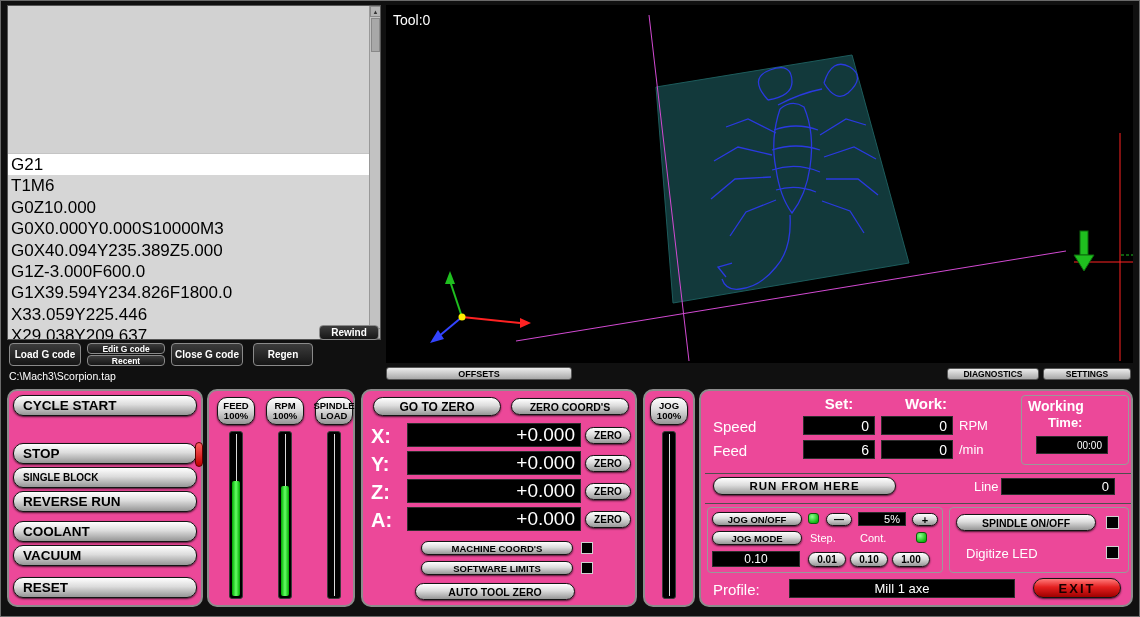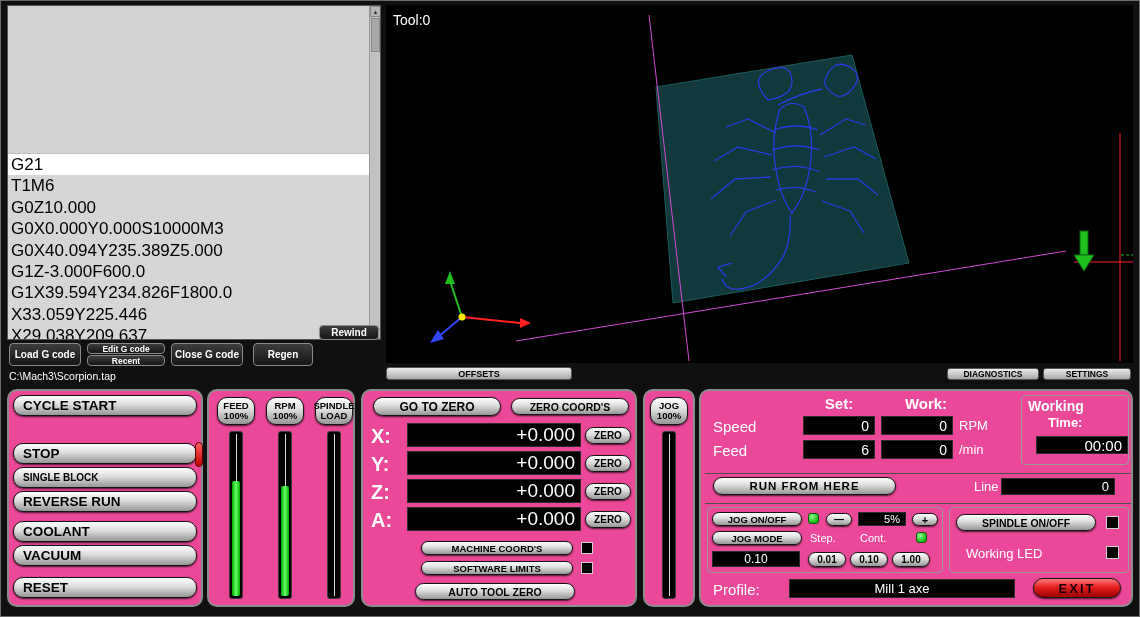--- a/index.html
+++ b/index.html
@@ -208,21 +208,21 @@
     <div class="lbl" style="left:258px; top:27px; font-size:13px; font-weight:normal;">RPM</div>
 
     <div class="lbl" style="left:12px; top:51px; font-size:15px; font-weight:normal;">Feed</div>
     <div class="disp" style="left:102px; top:49px; width:72px; height:19px; font-size:14px;">6</div>
     <div class="disp" style="left:180px; top:49px; width:72px; height:19px; font-size:14px;">0</div>
     <div class="lbl" style="left:258px; top:51px; font-size:13px; font-weight:normal;">/min</div>
 
     <div class="subbox" style="left:320px; top:4px; width:108px; height:70px;">
       <div class="lbl" style="left:6px; top:2px; font-size:14px;">Working</div>
       <div class="lbl" style="left:26px; top:19px; font-size:13px;">Time:</div>
-      <div class="disp" style="left:14px; top:40px; width:92px; height:18px; font-size:15px;">00:00</div>
+      <div class="disp" style="left:14px; top:40px; width:72px; height:18px; font-size:10px;">00:00</div>
     </div>
 
     <div class="sep" style="left:4px; top:82px; width:426px;"></div>
 
     <div class="pill" style="left:12px; top:86px; width:183px; height:18px; font-size:11.5px; letter-spacing:1px;">RUN FROM HERE</div>
     <div class="lbl" style="left:273px; top:88px; font-size:13px; font-weight:normal;">Line</div>
     <div class="disp" style="left:300px; top:87px; width:114px; height:17px; font-size:13px;">0</div>
 
     <div class="sep" style="left:4px; top:112px; width:426px;"></div>
 
@@ -240,21 +240,21 @@
 
       <div class="disp center" style="left:4px; top:43px; width:88px; height:16px; font-size:12px;">0.10</div>
       <div class="pill" style="left:100px; top:44px; width:38px; height:15px; font-size:10px;">0.01</div>
       <div class="pill" style="left:142px; top:44px; width:38px; height:15px; font-size:10px;">0.10</div>
       <div class="pill" style="left:184px; top:44px; width:38px; height:15px; font-size:10px;">1.00</div>
     </div>
 
     <div class="subbox" style="left:248px; top:116px; width:180px; height:66px;">
       <div class="pill" style="left:6px; top:6px; width:140px; height:17px; font-size:10.5px;">SPINDLE ON/OFF</div>
       <div class="cb" style="left:156px; top:8px;"></div>
-      <div class="lbl" style="left:16px; top:38px; font-size:13px; font-weight:normal;">Working LED</div>
+      <div class="lbl" style="left:16px; top:38px; font-size:13px; font-weight:normal;">Digitize LED</div>
       <div class="cb" style="left:156px; top:38px;"></div>
     </div>
 
     <div class="lbl" style="left:12px; top:190px; font-size:15px; font-weight:normal;text-align:center;">Profile:</div>
     <div class="disp center" style="left:88px; top:188px; width:226px; height:19px; font-size:13px;">Mill 1 axe</div>
     <div class="pill exit" style="left:332px; top:187px; width:88px; height:20px; font-size:13px;">EXIT</div>
   </div>
 
 </div>
 

